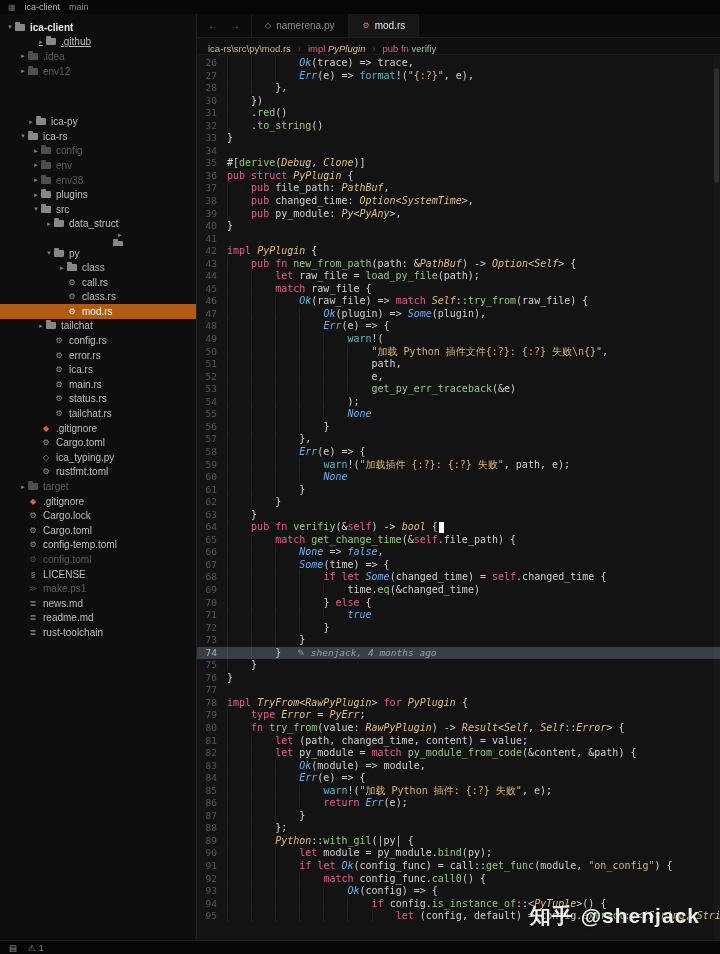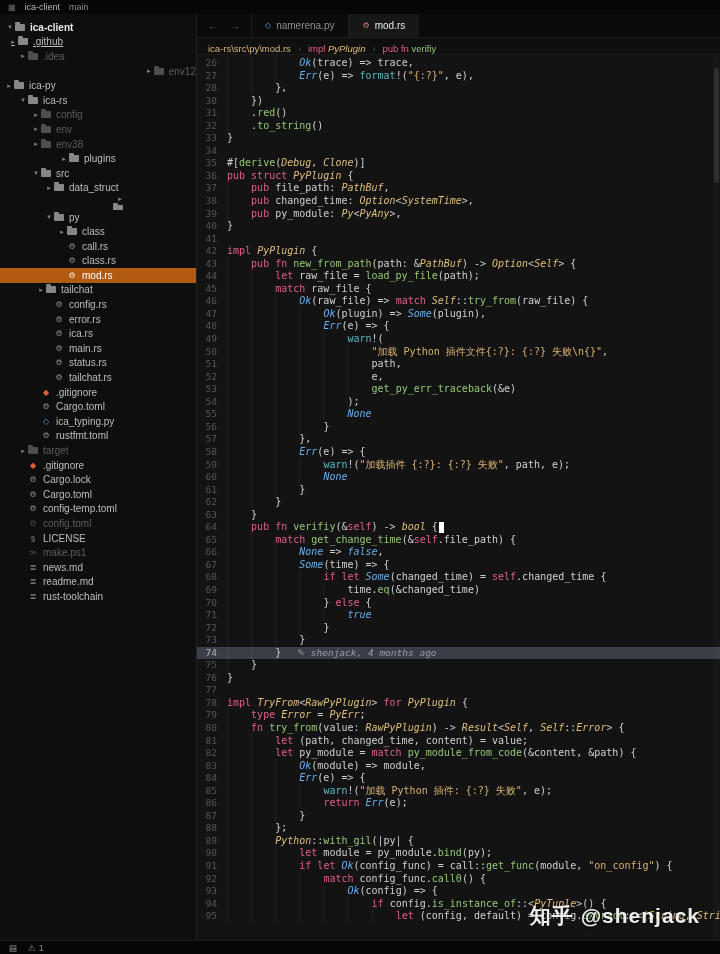--- a/index.html
+++ b/index.html
@@ -92,36 +92,36 @@
 
   <div class="main">
 
     <aside class="sidebar">
       <div id="tree">
           <div class="trow root" style="padding-left: 5px;">
             <span class="chev">▾</span>
             <span class="folder"></span>
             <span class="tlabel">ica-client</span>
           </div>
-          <div class="trow" style="padding-left: 8px; text-decoration: underline;">
+          <div class="trow" style="padding-left: 36px; text-decoration: underline;">
             <span class="chev">▸</span>
             <span class="folder"></span>
             <span class="tlabel">.github</span>
           </div>
           <div class="trow dim" style="padding-left: 18px;">
             <span class="chev">▸</span>
             <span class="folder"></span>
             <span class="tlabel">.idea</span>
           </div>
-          <div class="trow dim" style=" justify-content: flex-end;">
+          <div class="trow dim" style="padding-left: 18px;">
             <span class="chev">▸</span>
             <span class="folder"></span>
             <span class="tlabel">env12</span>
           </div>
-          <div class="trow" style="padding-left: 4px;">
+          <div class="trow" style="padding-left: 26px; margin-top: 36px;">
             <span class="chev">▸</span>
             <span class="folder"></span>
             <span class="tlabel">ica-py</span>
           </div>
           <div class="trow" style="padding-left: 18px;">
             <span class="chev">▾</span>
             <span class="folder"></span>
             <span class="tlabel">ica-rs</span>
           </div>
           <div class="trow dim" style="padding-left: 31px;">
@@ -132,21 +132,21 @@
           <div class="trow dim" style="padding-left: 31px;">
             <span class="chev">▸</span>
             <span class="folder"></span>
             <span class="tlabel">env</span>
           </div>
           <div class="trow dim" style="padding-left: 31px;">
             <span class="chev">▸</span>
             <span class="folder"></span>
             <span class="tlabel">env38</span>
           </div>
-          <div class="trow" style="padding-left: 31px; margin-left: 28px;">
+          <div class="trow" style="padding-left: 31px;">
             <span class="chev">▸</span>
             <span class="folder"></span>
             <span class="tlabel">plugins</span>
           </div>
           <div class="trow" style="padding-left: 31px;">
             <span class="chev">▾</span>
             <span class="folder"></span>
             <span class="tlabel">src</span>
           </div>
           <div class="trow" style="padding-left: 44px;">

